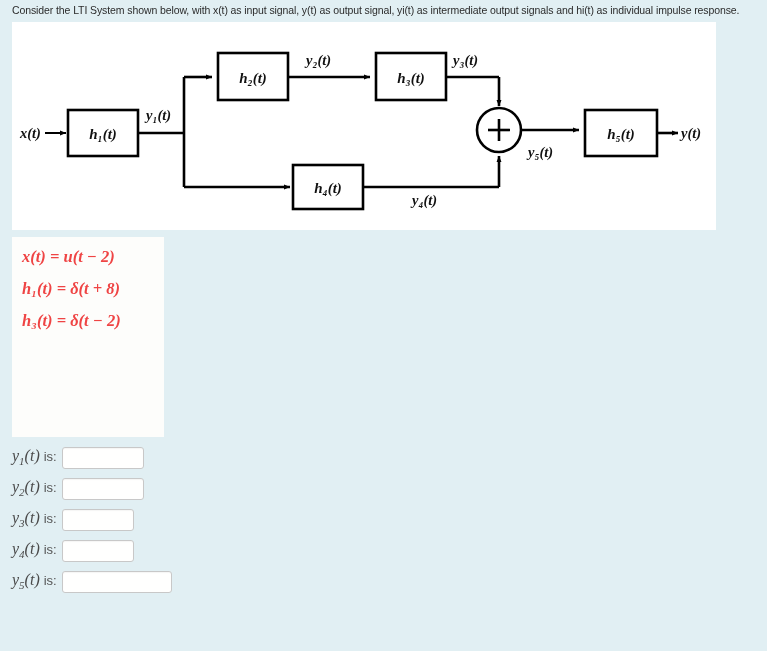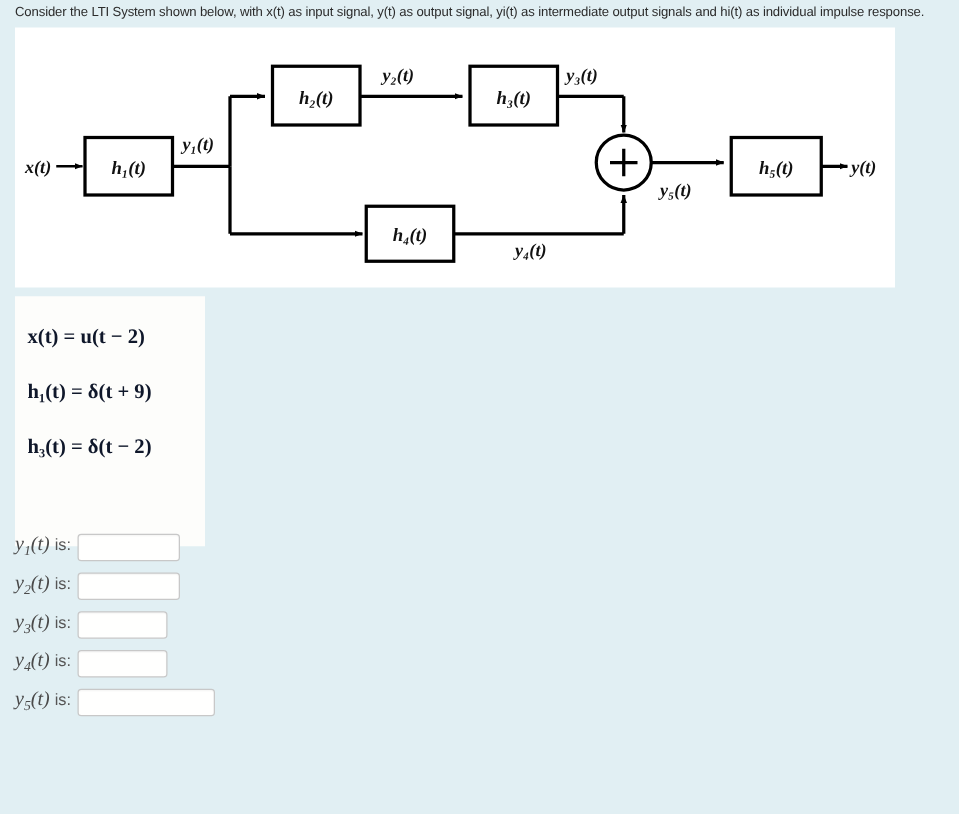--- a/index.html
+++ b/index.html
@@ -50,33 +50,34 @@
     top: 237px;
     width: 152px;
     height: 200px;
     background: #fdfdfb;
     padding: 4px 0 0 0;
     box-sizing: border-box;
   }
   .equation-line {
     font-family: "Liberation Serif", serif;
     font-weight: bold;
+    font-style: italic;
     font-size: 16.5px;
-    color: #0f172a;
-    margin: 12px 0 0 10px;
+    color: #ef4444;
+    margin: 0 0 0 10px;
     height: 32px;
     line-height: 32px;
     white-space: nowrap;
   }
 
   
   #answers {
     position: absolute;
     left: 12px;
-    top: 422px;
+    top: 442px;
   }
   .answer-row {
     display: flex;
     align-items: center;
     height: 31px;
   }
   .answer-label {
     font-family: "Liberation Serif", serif;
     font-style: italic;
     font-size: 16px;
@@ -204,21 +205,21 @@
     <text x="441" y="43" font-family="Liberation Serif, serif" font-size="14.5" font-weight="bold" font-style="italic" fill="#111">y₃(t)</text>
 
     <text x="400" y="183" font-family="Liberation Serif, serif" font-size="14.5" font-weight="bold" font-style="italic" fill="#111">y₄(t)</text>
 
     <text x="516" y="135" font-family="Liberation Serif, serif" font-size="14.5" font-weight="bold" font-style="italic" fill="#111">y₅(t)</text>
   </svg>
 </div>
 
 <div id="equations-panel">
   <div class="equation-line">x(t) = u(t − 2)</div>
-  <div class="equation-line">h₁(t) = δ(t + 9)</div>
+  <div class="equation-line">h₁(t) = δ(t + 8)</div>
   <div class="equation-line">h₃(t) =  δ(t − 2)</div>
 </div>
 
 <div id="answers">
 
   <div class="answer-row">
     <span class="answer-label"><i>y</i><sub>1</sub><i>(t)</i> <span class="is-word">is:</span></span>
     <input class="answer-input" type="text" style="width: 82px;" placeholder="">
   </div>
 

